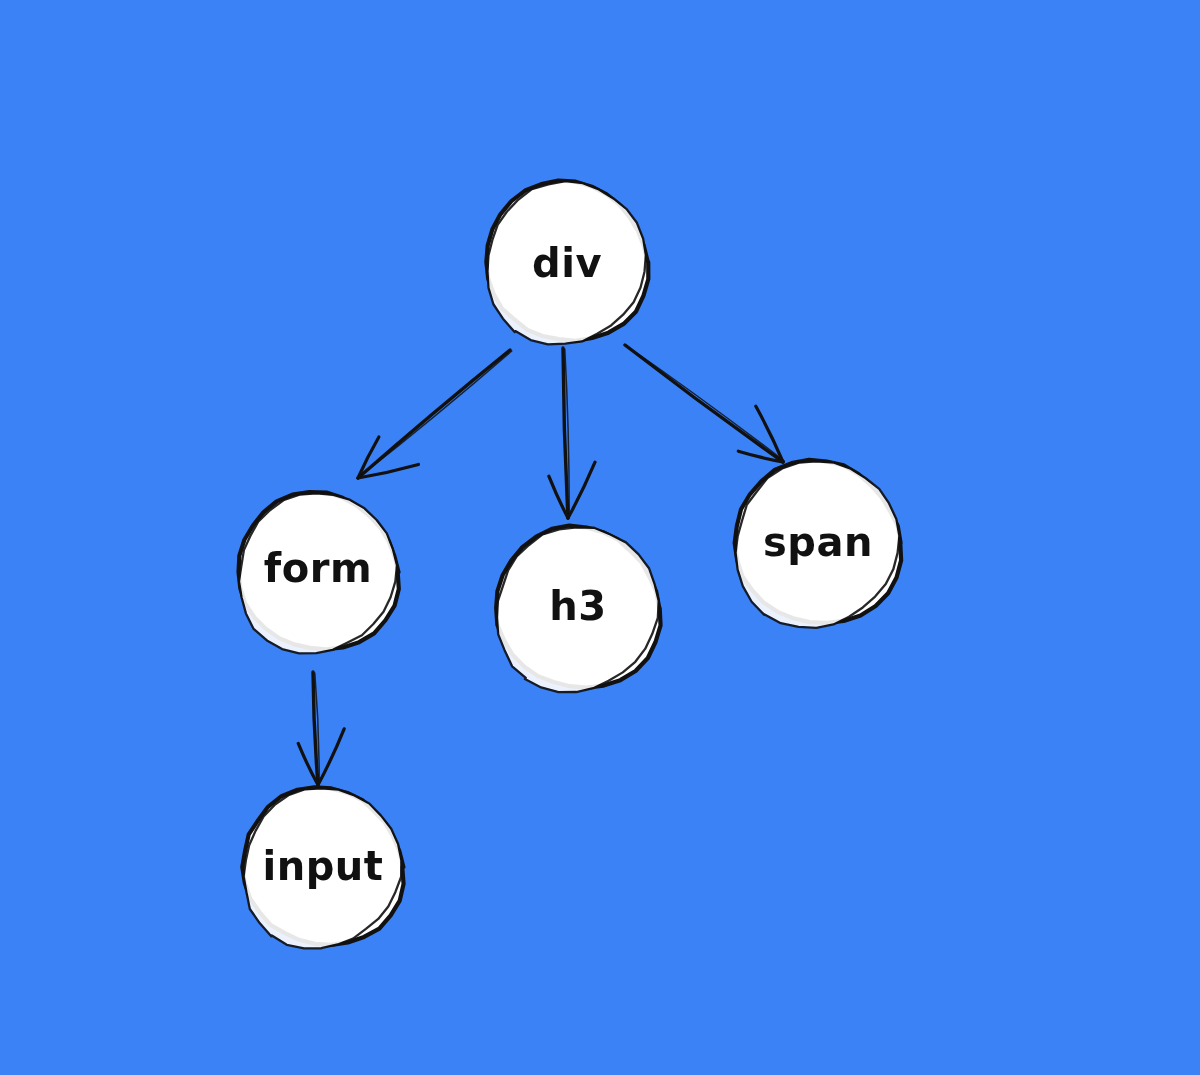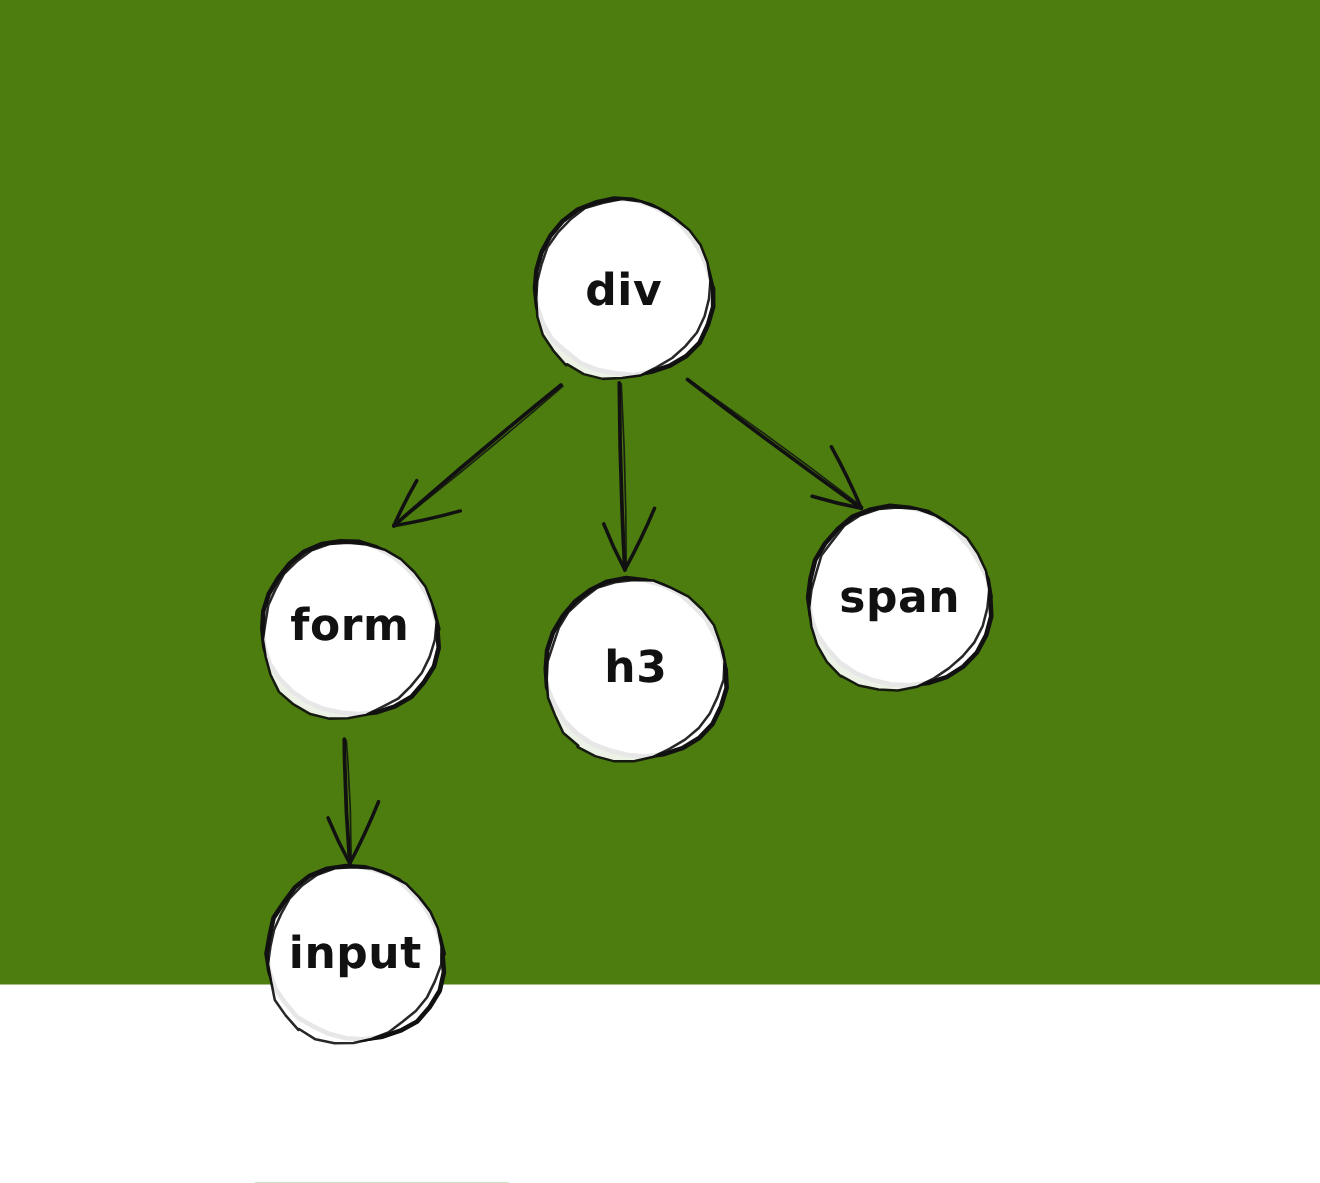--- a/index.html
+++ b/index.html
@@ -10,22 +10,22 @@
   }
   body {
     width: 1200px;
     height: 1075px;
     overflow: hidden;
     font-family: "DejaVu Sans", sans-serif;
   }
   #canvas-wrap {
     position: relative;
     width: 1200px;
-    height: 895px;
-    background: #4d7c0f;
+    height: 1075px;
+    background: #3b82f6;
   }
   #sketch {
     display: block;
     width: 1200px;
     height: 1075px;
   }
   .node-label {
     font-family: "DejaVu Sans", sans-serif;
     font-weight: 700;
     fill: #111111;

